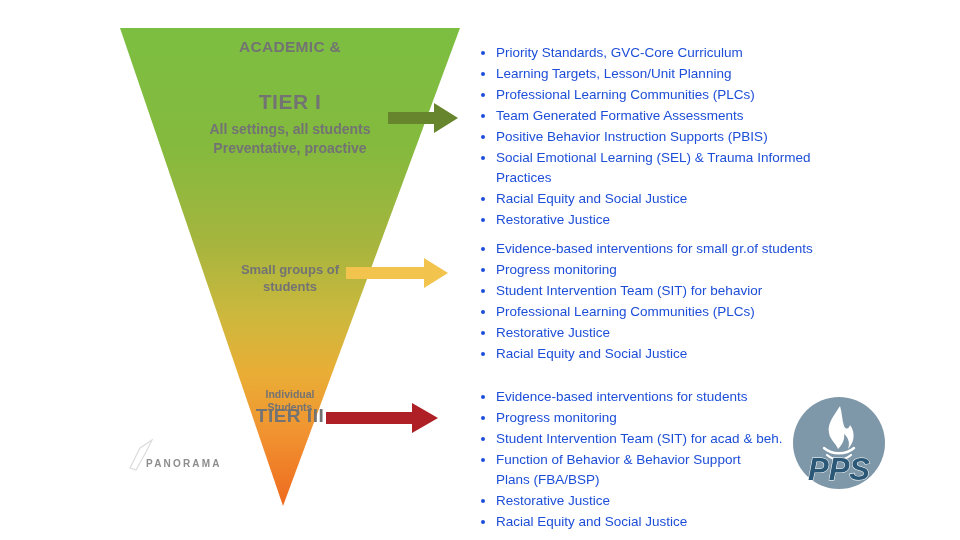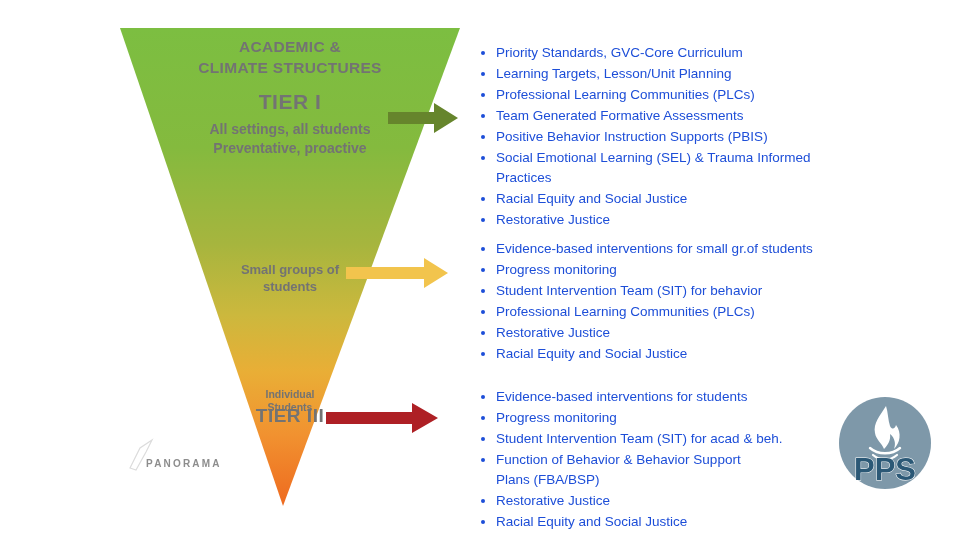--- a/index.html
+++ b/index.html
@@ -32,21 +32,21 @@
   .blist-1 { top:27px; }
   .blist-2 { top:223px; }
   .blist-3 { top:371px; width:400px; }
   
   .panorama { position:absolute; left:126px; top:438px; width:110px; height:36px; }
   .panorama svg { position:absolute; left:0; top:0; }
   .panorama-label {
     position:absolute; left:20px; top:20px; font-size:10px; letter-spacing:2.2px;
     color:#8d8d8d; font-weight:bold;
   }
-  .pps-logo { position:absolute; left:838px; top:396px; width:94px; height:94px; }
+  .pps-logo { position:absolute; left:792px; top:396px; width:94px; height:94px;font-style:italic; }
 </style>
 </head>
 <body>
 
 <div class="slide">
 
   <div class="tri-wrap">
     <svg width="340" height="478">
       <defs>
         <linearGradient id="triGrad" x1="0" y1="0" x2="0" y2="1">
@@ -57,21 +57,20 @@
           <stop offset="72%" stop-color="#e9ae36"></stop>
           <stop offset="85%" stop-color="#f19230"></stop>
           <stop offset="100%" stop-color="#ee6a1f"></stop>
         </linearGradient>
       </defs>
       <polygon points="0,0 340,0 163,478" fill="url(#triGrad)"></polygon>
     </svg>
 
     <div class="tri-text py-header">
       <div>ACADEMIC &amp;</div>
-      <div>CLIMATE STRUCTURES</div>
     </div>
 
     <div class="tri-text t1-title">TIER I</div>
     <div class="tri-text t1-sub">
       <div>All settings, all students</div>
       <div>Preventative, proactive</div>
     </div>
 
     <div class="tri-text t2-sub">
       <div>Small groups of</div>

